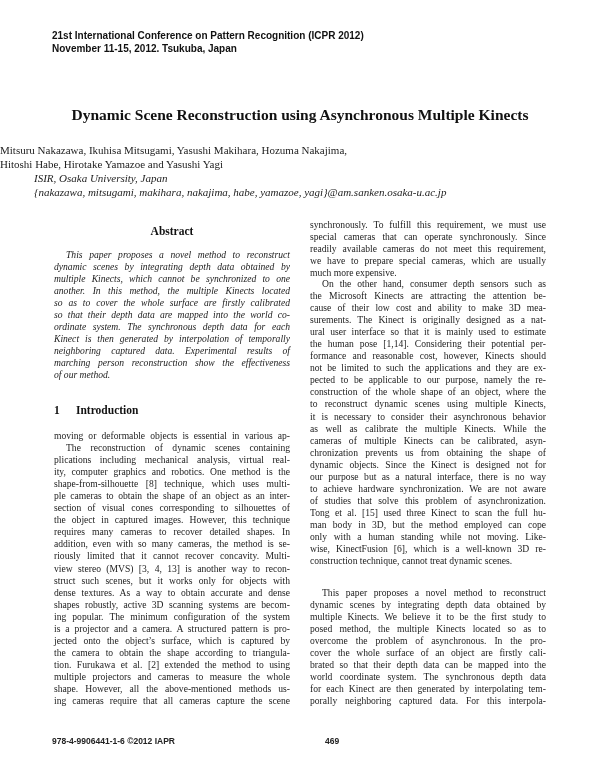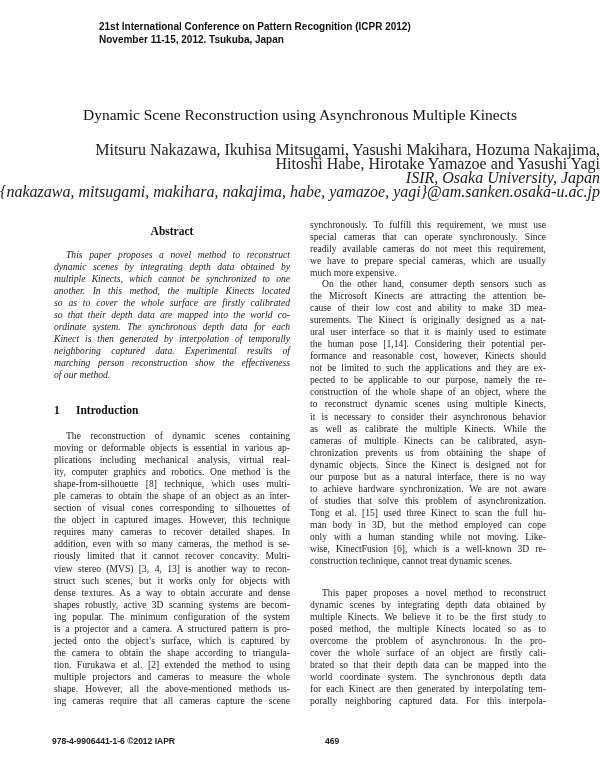--- a/index.html
+++ b/index.html
@@ -1,20 +1,20 @@
 <!DOCTYPE html>
 <html><head>
 <meta charset="utf-8">
 <style>
   html, body { margin: 0; padding: 0; background: #ffffff; }
   body { width: 600px; height: 776px; position: relative; overflow: hidden; color: #1a1a1a; }
-  .header { position: absolute; left: 52px; top: 21px; font-family: "Liberation Sans", sans-serif; font-weight: bold; font-size: 10px; line-height: 12.5px; color: #111; margin-left: 47px; }
-  .title { position: absolute; left: 0; width: 600px; top: 106px; text-align: center; font-family: "Liberation Serif", serif; font-weight: normal; font-size: 15.5px; color: #111; }
-  .authors { position: absolute; left: 0; width: 600px; top: 143px; text-align: right; font-family: "Liberation Serif", serif; font-size: 16px; line-height: 14px; color: #222; }
-  .authors .it { font-style: italic; }
+  .header { position: absolute; left: 52px; top: 30px; font-family: "Liberation Sans", sans-serif; font-weight: bold; font-size: 10px; line-height: 12.5px; color: #111; }
+  .title { position: absolute; left: 0; width: 600px; top: 106px; text-align: center; font-family: "Liberation Serif", serif; font-weight: bold; font-size: 15.5px; color: #111; }
+  .authors { position: absolute; left: 0; width: 600px; top: 143px; text-align: left; font-family: "Liberation Serif", serif; font-size: 11px; line-height: 14px; color: #222; }
+  .authors .it { font-style: italic; padding-left: 34px; }
   .col { position: absolute; width: 236px; font-family: "Liberation Serif", serif; font-size: 9.6px; line-height: 12.05px; color: #222; }
   .col-left { left: 54px; }
   .col-right { left: 310px; }
   .line { display: block; white-space: nowrap; text-align: justify; text-align-last: justify; height: 12.05px; overflow: visible; }
   .line.last { text-align-last: left; }
   .indent { padding-left: 12px; }
   .abstract-head { position: absolute; left: 54px; width: 236px; top: 225px; text-align: center; font-family: "Liberation Serif", serif; font-weight: bold; font-size: 11.5px; color: #111; }
   .abstract { top: 249px; font-style: italic; }
   .section-head { position: absolute; left: 54px; top: 404px; font-family: "Liberation Serif", serif; font-weight: bold; font-size: 11.5px; color: #111; }
   .section-head .num { display: inline-block; width: 22px; }
@@ -55,22 +55,22 @@
     <span class="line">Kinect is then generated by interpolation of temporally</span>
     <span class="line">neighboring captured data.  Experimental results of</span>
     <span class="line">marching person reconstruction show the effectiveness</span>
     <span class="line last">of our method.</span>
   </div>
 
 <div class="section-head">
   <span class="num">1</span><span>Introduction</span>
 </div>
 <div class="col col-left intro">
+    <span class="line">moving or deformable objects is essential in various ap-</span>
     <span class="line indent">The reconstruction of dynamic scenes containing</span>
-    <span class="line">moving or deformable objects is essential in various ap-</span>
     <span class="line">plications including mechanical analysis, virtual real-</span>
     <span class="line">ity, computer graphics and robotics. One method is the</span>
     <span class="line">shape-from-silhouette [8] technique, which uses multi-</span>
     <span class="line">ple cameras to obtain the shape of an object as an inter-</span>
     <span class="line">section of visual cones corresponding to silhouettes of</span>
     <span class="line">the object in captured images. However, this technique</span>
     <span class="line">requires many cameras to recover detailed shapes.  In</span>
     <span class="line">addition, even with so many cameras, the method is se-</span>
     <span class="line">riously limited that it cannot recover concavity. Multi-</span>
     <span class="line">view stereo (MVS) [3, 4, 13] is another way to recon-</span>

